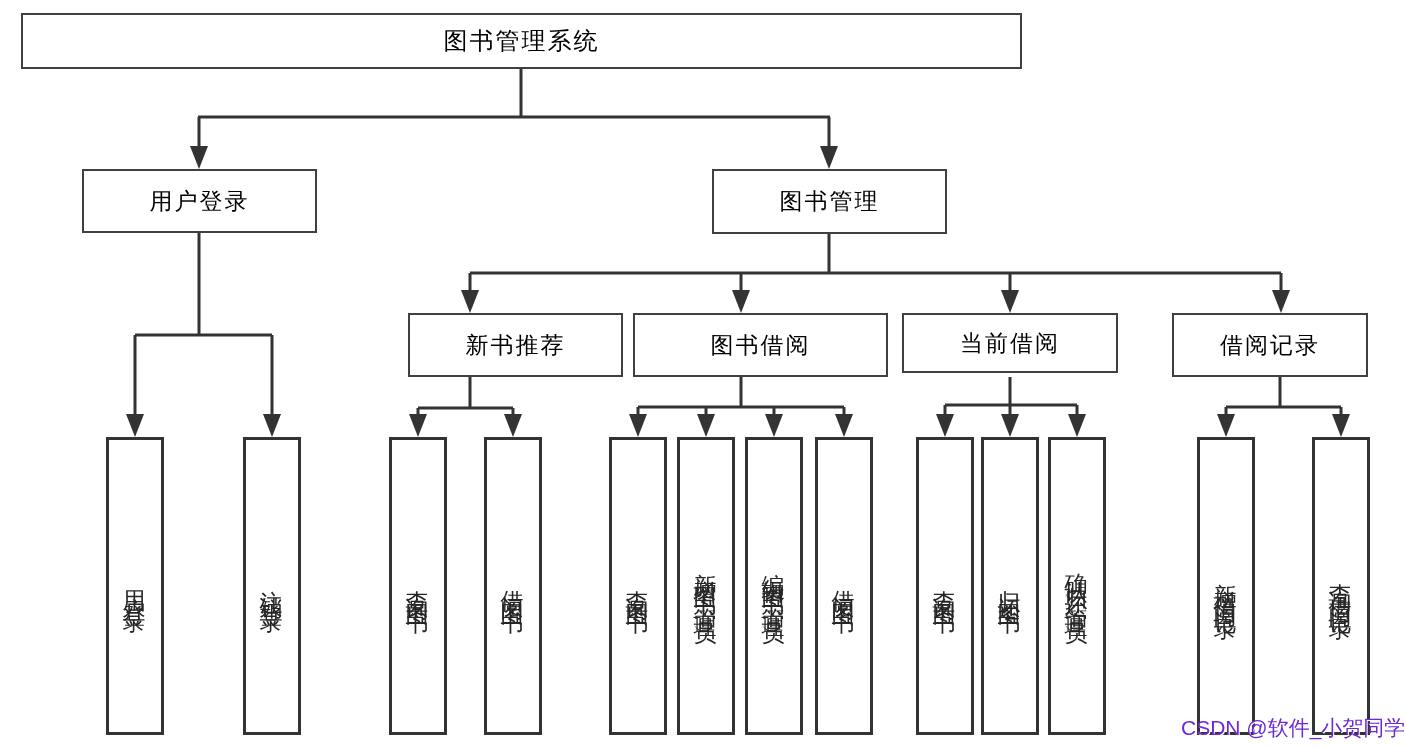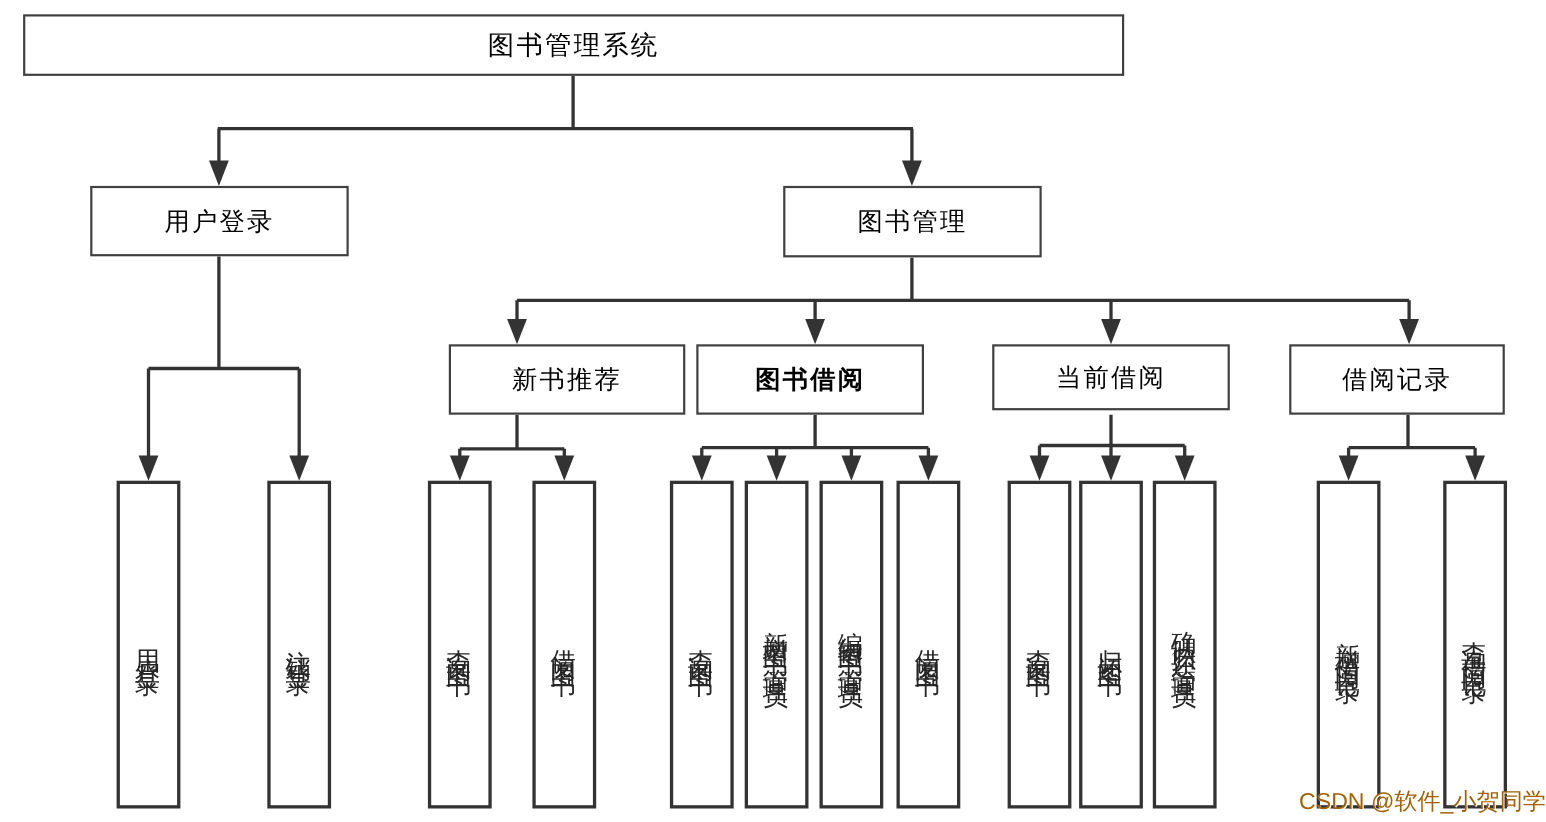--- a/index.html
+++ b/index.html
@@ -37,21 +37,21 @@
     text-orientation:mixed;
     font-size:23px;
     letter-spacing:7px;
     white-space:nowrap;
     color:#262626;
   }
   .watermark{
     position:absolute;
     left:1181px;top:714px;
     font-size:21px;
-    color:#a16207;
+    color:#6d28d9;
     text-shadow:1px 1px 0 #ffffff;
     white-space:nowrap;
     z-index:3;
   }
 </style>
 </head>
 <body>
 
 <div class="canvas">
 
@@ -105,21 +105,21 @@
   <div class="node" style="left:82px;top:169px;width:235px;height:64px;">
     <span>用户登录</span>
   </div>
   <div class="node" style="left:712px;top:169px;width:235px;height:65px;">
     <span>图书管理</span>
   </div>
 
   <div class="node" style="left:363px;top:313px;width:215px;height:64px;margin-left:45px;">
     <span>新书推荐</span>
   </div>
-  <div class="node" style="left:633px;top:313px;width:207px;height:64px;font-weight:bold;">
+  <div class="node" style="left:633px;top:313px;width:255px;height:64px;">
     <span>图书借阅</span>
   </div>
   <div class="node" style="left:902px;top:313px;width:216px;height:60px;">
     <span>当前借阅</span>
   </div>
   <div class="node" style="left:1172px;top:313px;width:196px;height:64px;">
     <span>借阅记录</span>
   </div>
 
   <div class="leaf" style="left:106px;top:437px;width:58px;height:298px;">

